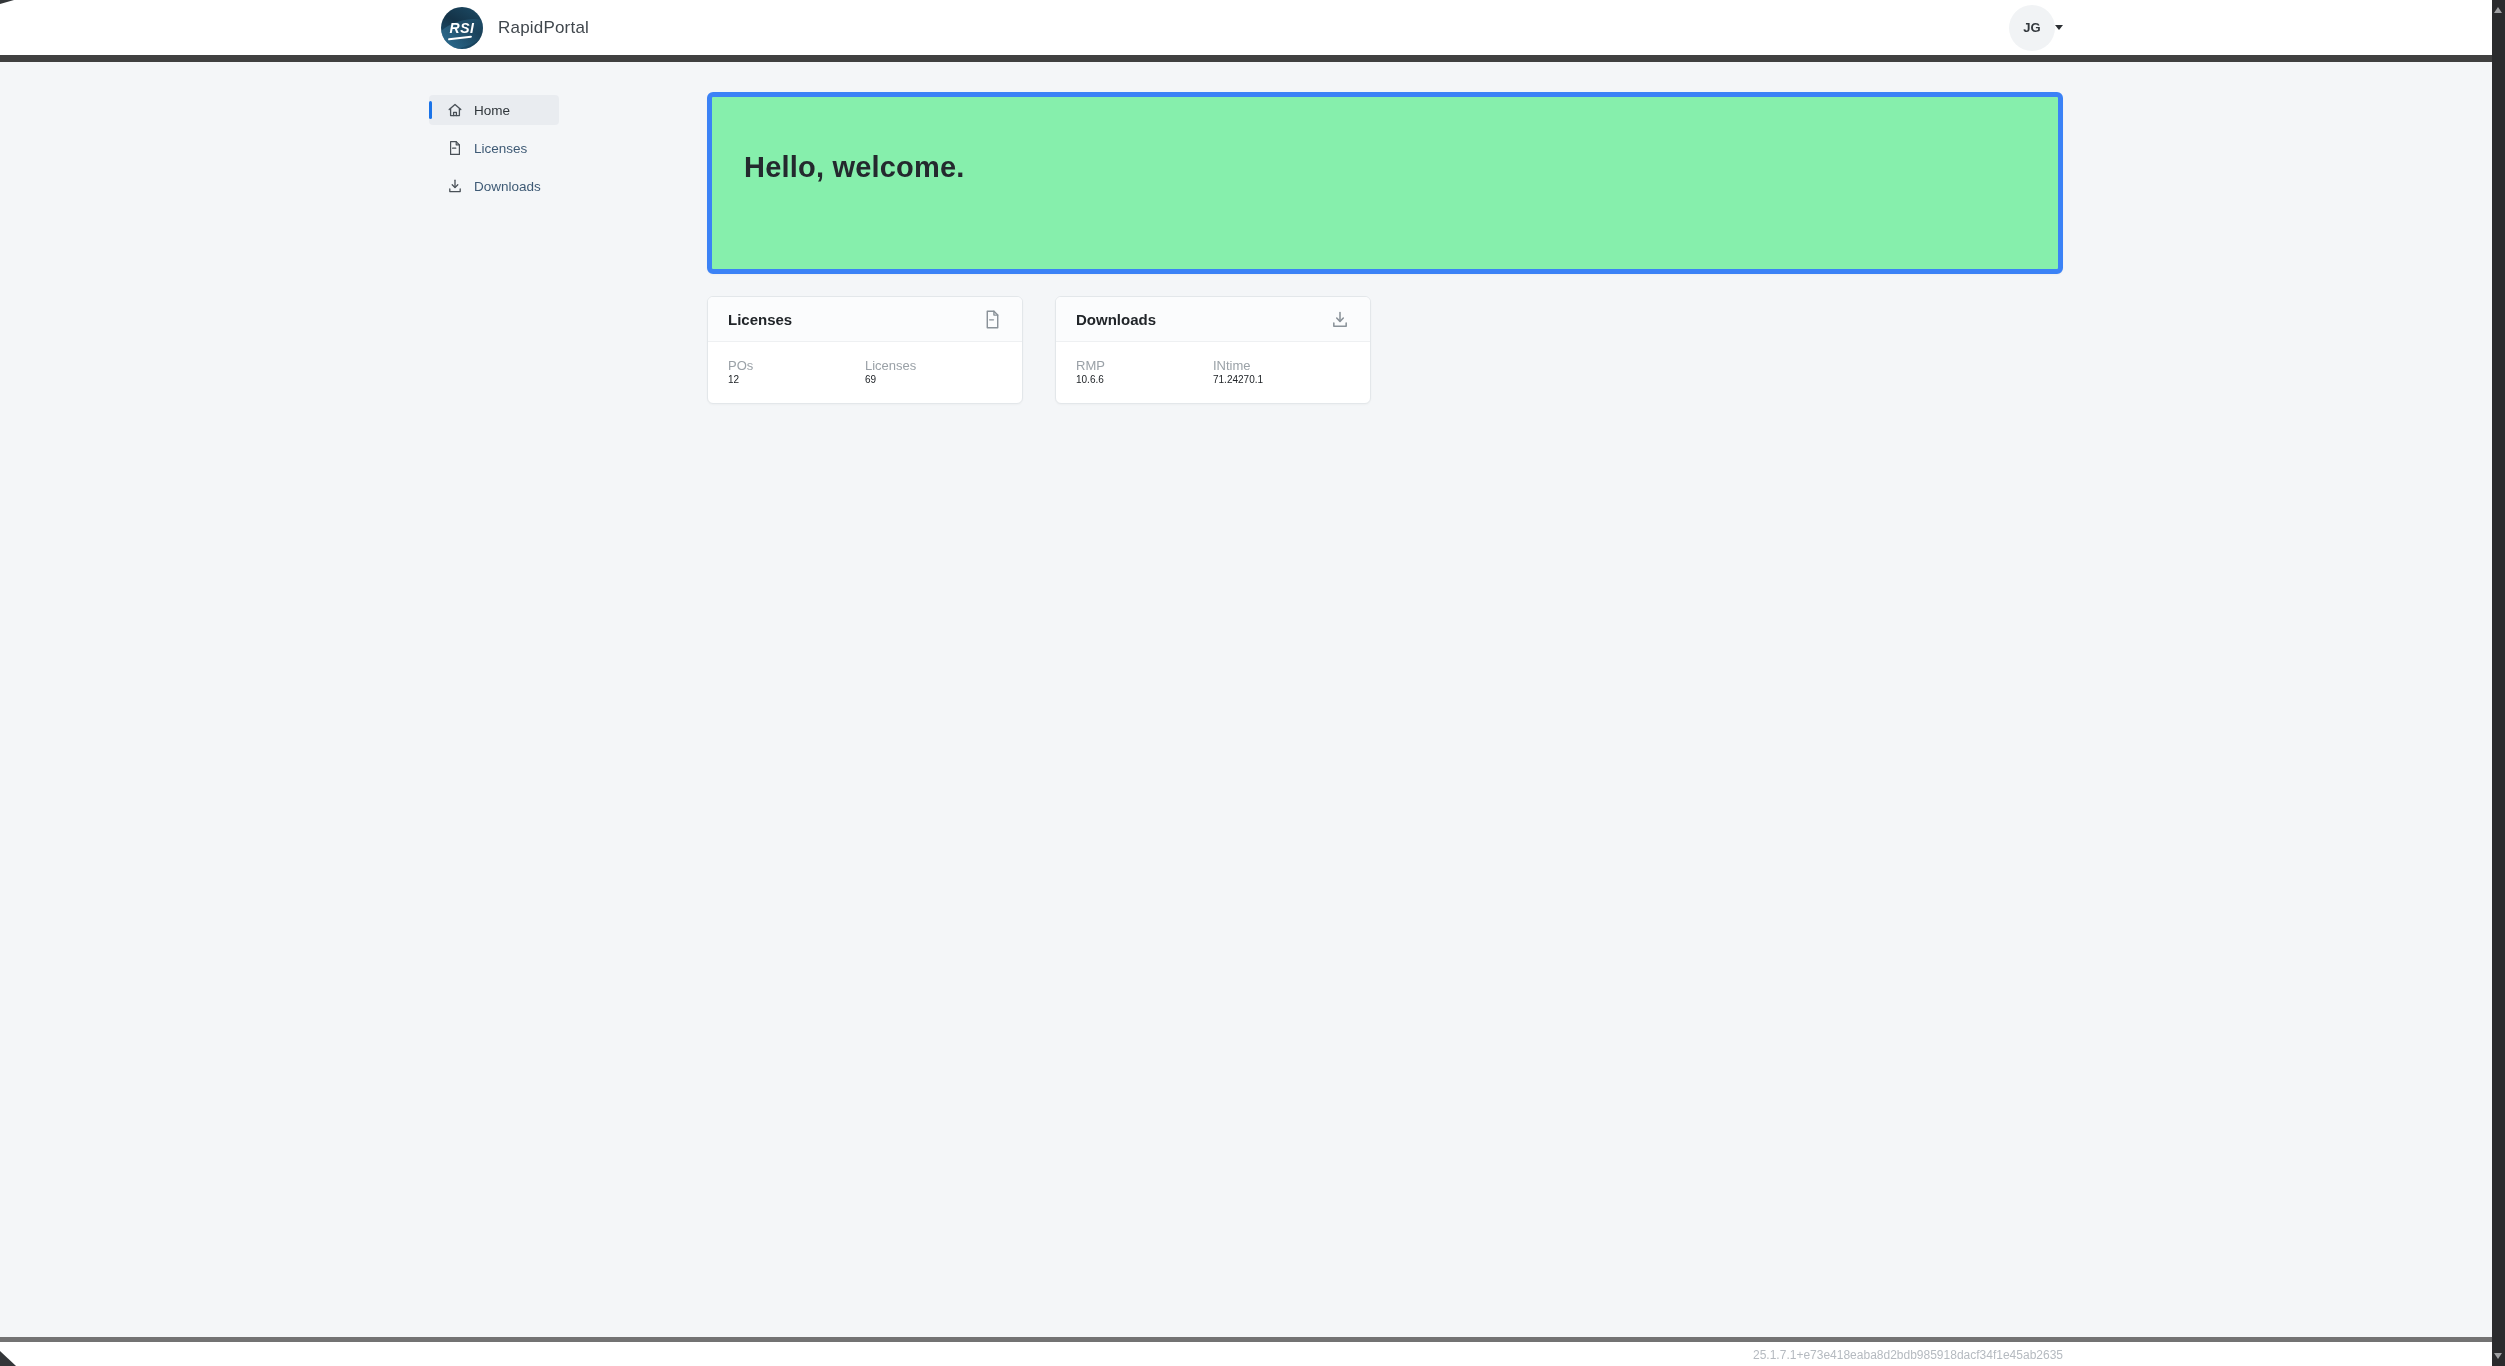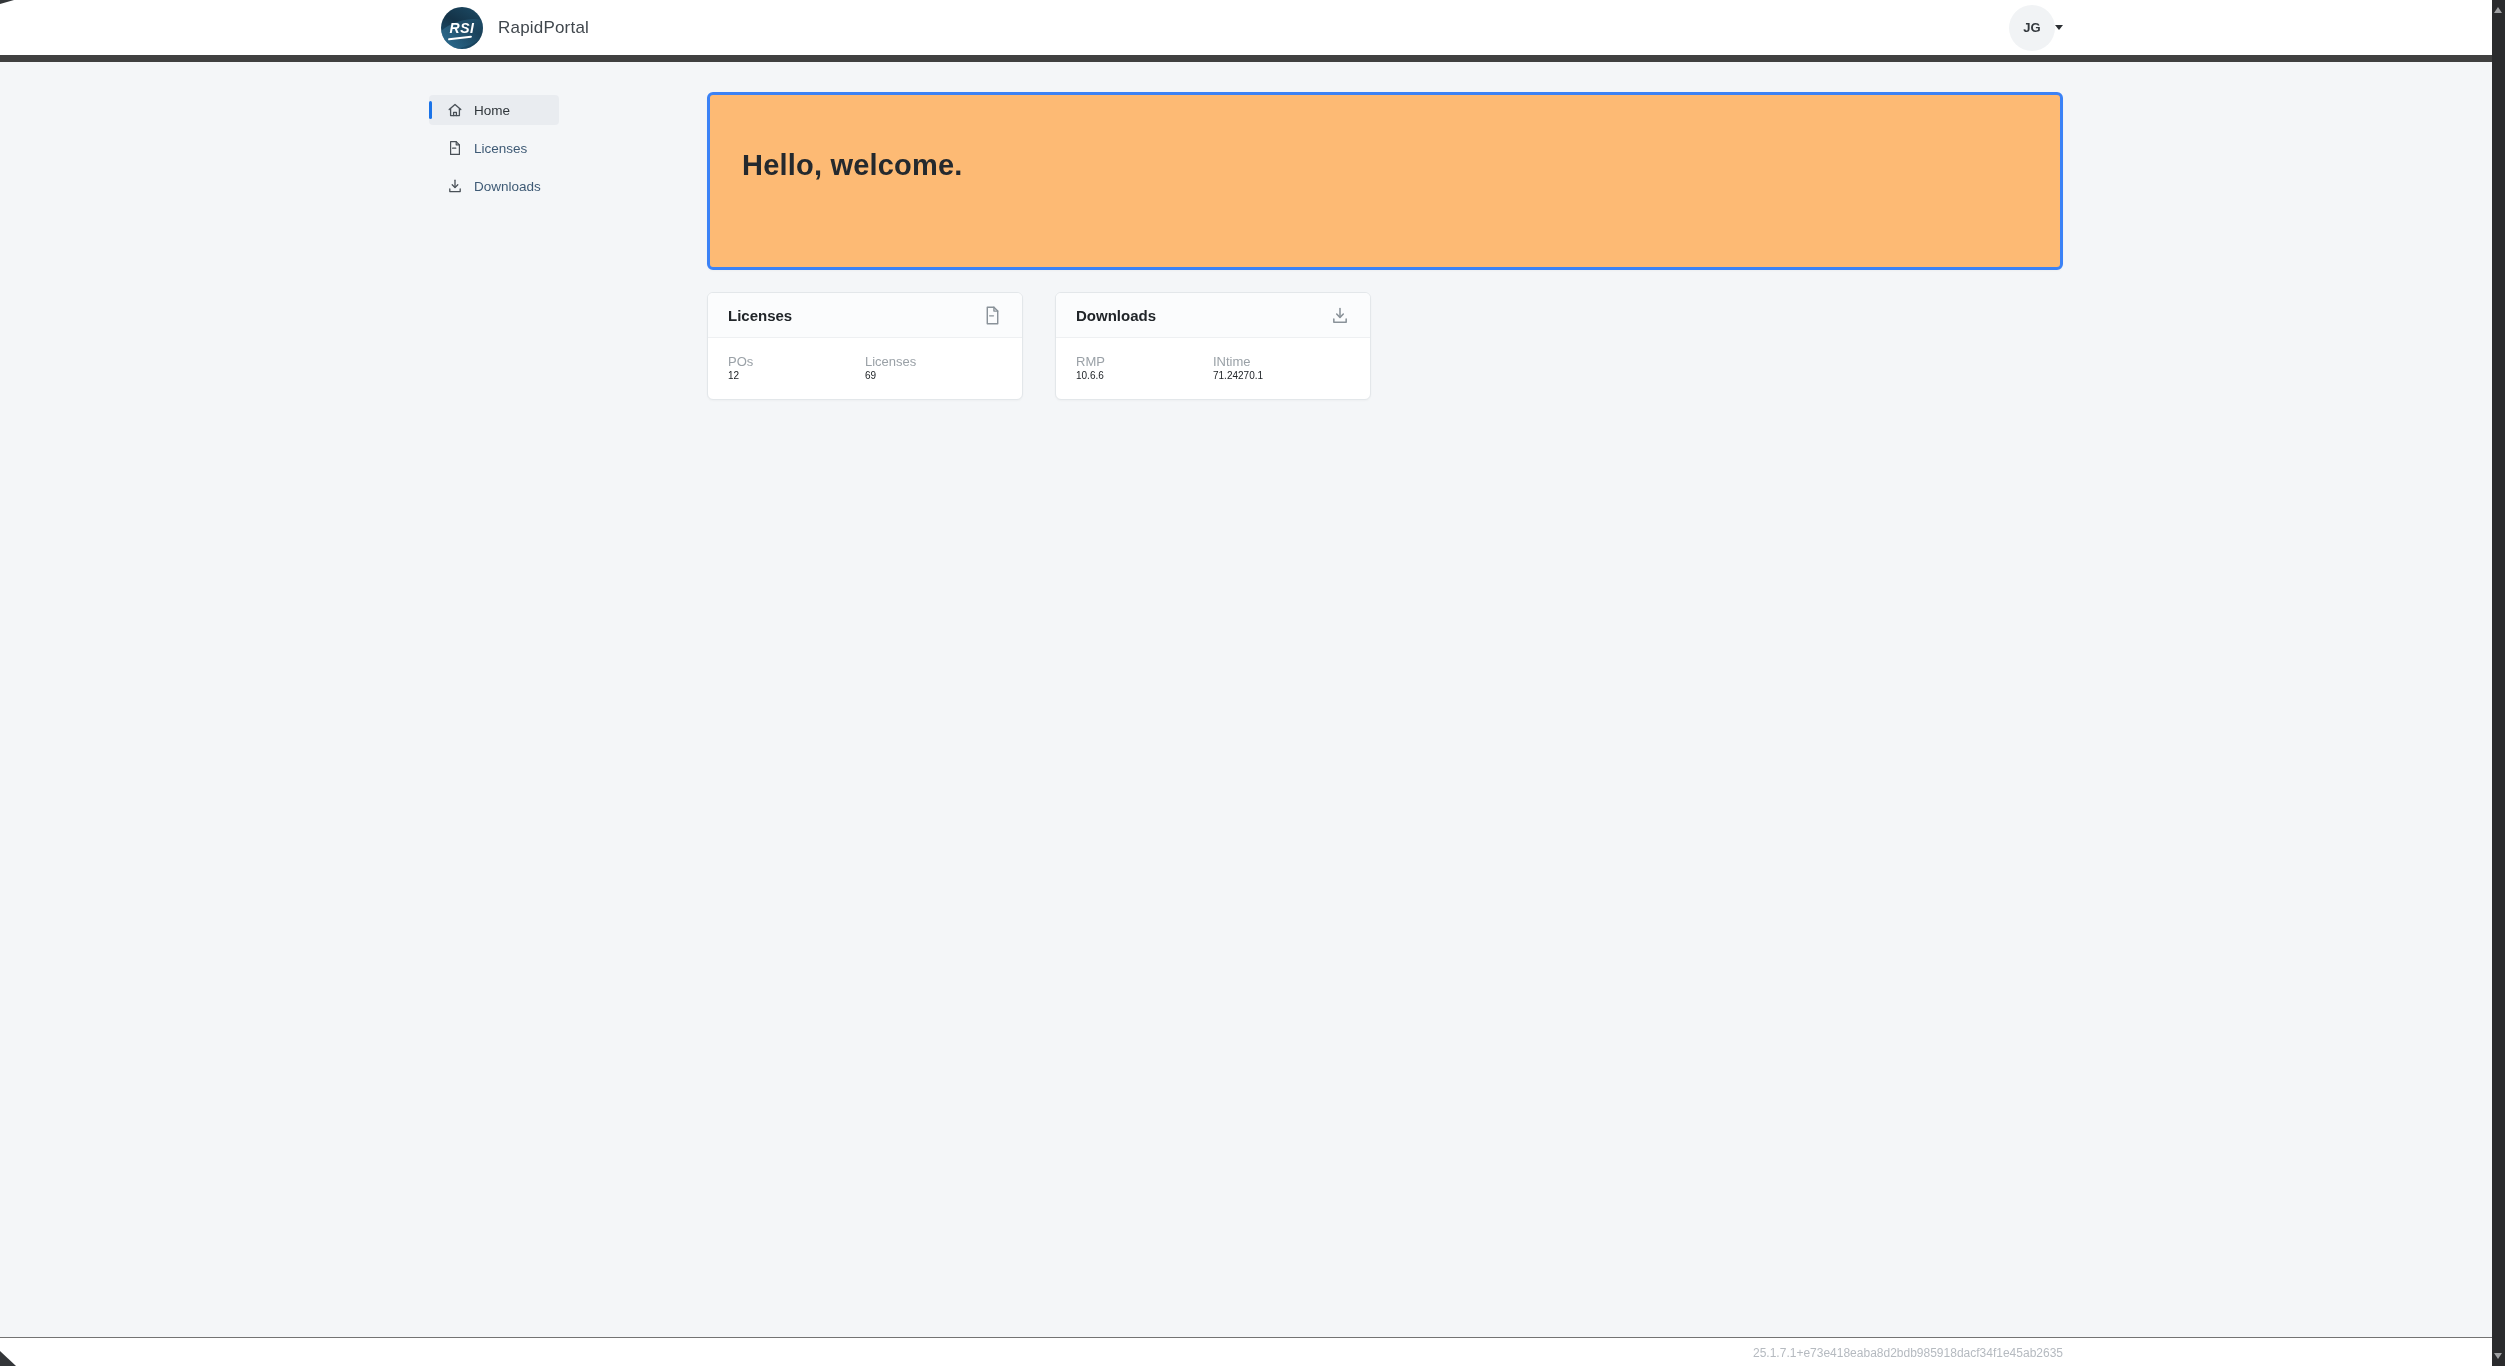--- a/index.html
+++ b/index.html
@@ -69,21 +69,21 @@
   .nav-item .nav-icon { display:flex; color:#495057; }
   .nav-item.active { background:#e9ecf0; color:#30363b; }
   .nav-item.active::before {
     content:""; position:absolute; left:0; top:6px; bottom:6px; width:3px;
     background:#1a73e8; border-radius:2px;
   }
 
   .content { flex:1 1 auto; }
 
   .welcome-card {
-    background:#fdba74; border:3px solid #3b82f6; border-radius:6px;
+    background:#86efac; border:5px solid #3b82f6; border-radius:6px;
     box-shadow:0 1px 2px rgba(0,0,0,.03);
     padding:54px 32px 85px 32px;
   }
   .welcome-title { font-size:29px; font-weight:bold; color:#24292e; letter-spacing:.2px; }
   .welcome-subtitle { font-size:17px; color:#646a70; margin-top:11px; }
 
   .cards-row { display:flex; gap:32px; margin-top:22px; }
   .stat-card {
     width:316px; background:#ffffff; border:1px solid #e3e7ea; border-radius:6px;
     box-shadow:0 1px 2px rgba(0,0,0,.03); overflow:hidden;
@@ -94,21 +94,21 @@
   }
   .stat-card-title { font-size:15px; font-weight:600; color:#212529; }
   .stat-card-icon { color:#8a9299; display:flex; }
   .stat-card-body { display:flex; padding:16px 20px 18px 20px; }
   .stat-col { width:50%; }
   .stat-label { font-size:13px; color:#9aa1a7; }
   .stat-value { font-size:10px; color:#212529; margin-top:1px; }
 
   
   .footer {
-    flex:0 0 auto; height:29px; background:#ffffff; border-top:1px solid #737373;
+    flex:0 0 auto; height:29px; background:#ffffff; border-top:5px solid #737373;
     display:flex; align-items:center;
   }
   .footer-inner { width:1634px; margin:0 auto; text-align:right; }
   .version-text { font-size:12px; color:#b5bac0; }
 
   
   .scrollbar {
     position:absolute; top:0; right:0; width:13px; height:1366px;
     background:#2a2b2d; z-index:50;
   }

